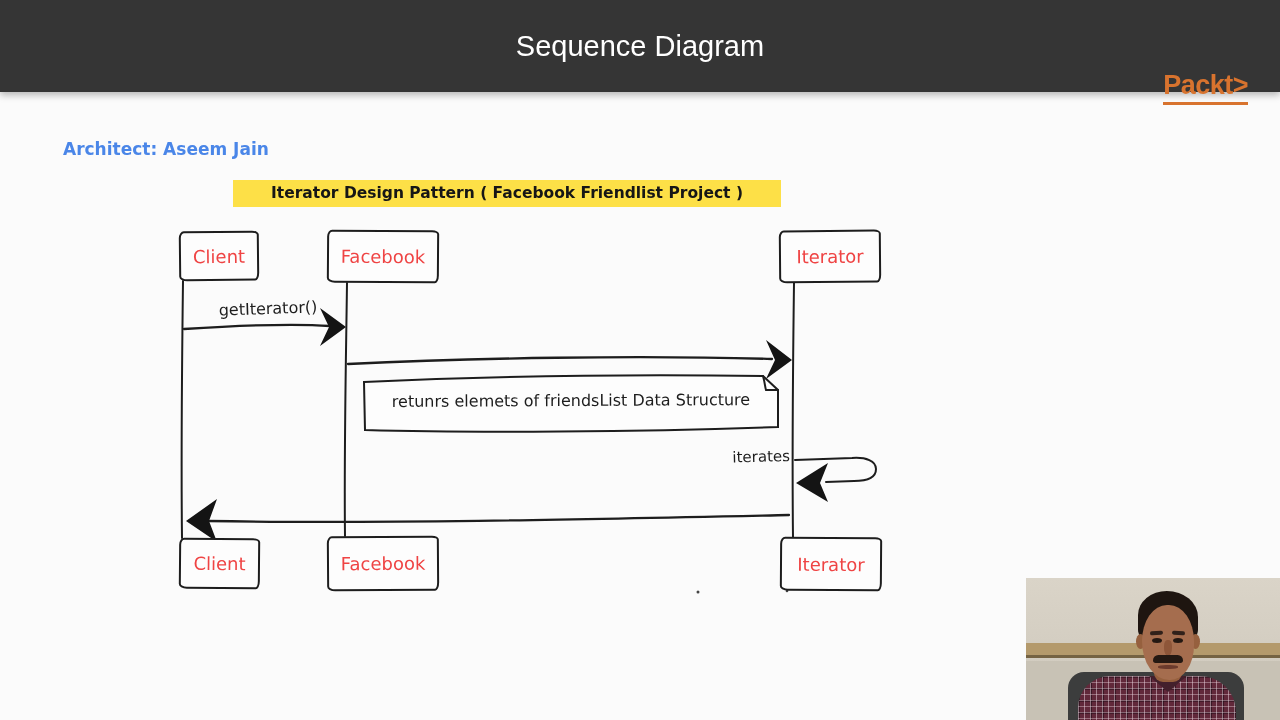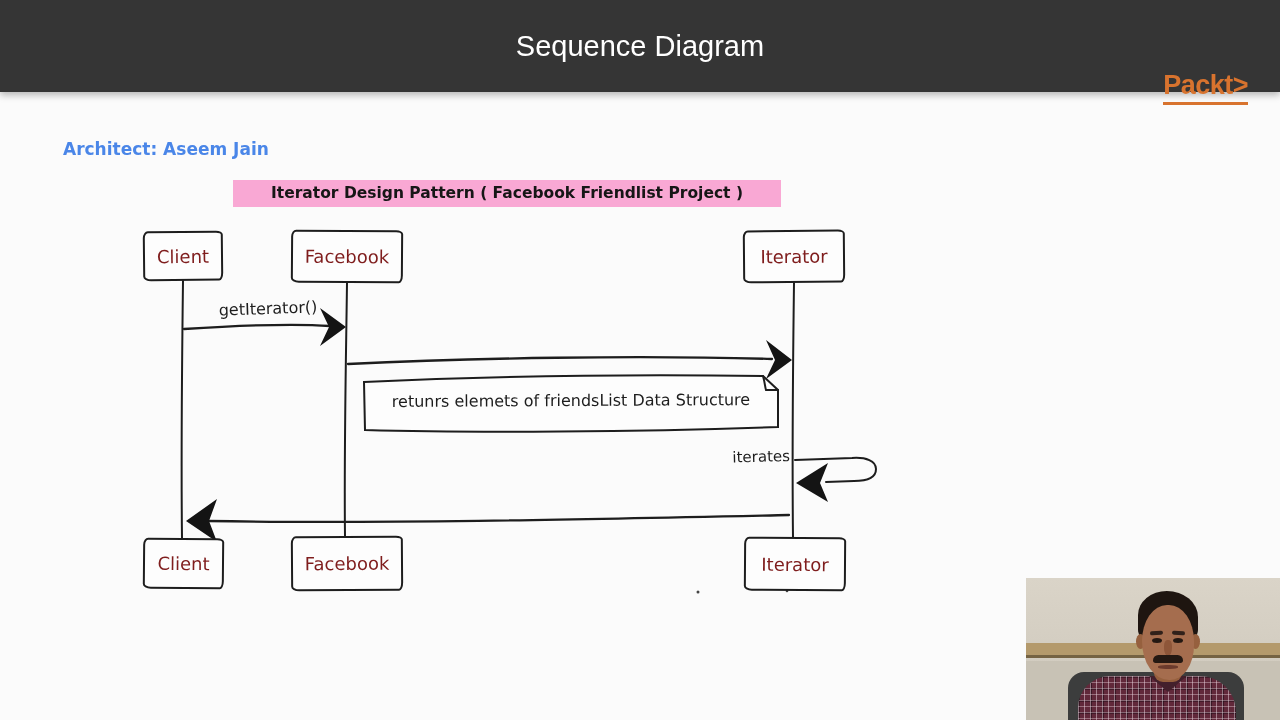--- a/index.html
+++ b/index.html
@@ -12,32 +12,32 @@
   .header-title { position:absolute; left:0; top:0; width:100%; height:92px;
             line-height:92px; text-align:center; color:#ffffff; font-size:29px; font-weight:400;border-radius:25px; }
   .brand { position:absolute; right:32px; top:26px; color:#d8732e; font-size:27px;
             font-weight:700; letter-spacing:-0.5px; border-bottom:3px solid #d8732e;
             padding-bottom:1px; font-family:"Liberation Sans", sans-serif;margin-top:44px; }
 
   
   .architect { position:absolute; left:63px; top:139px; color:#4a86e8; font-size:17px;
             font-weight:700; font-family:"DejaVu Sans", sans-serif; z-index:3; }
   .diagram-title { position:absolute; left:233px; top:180px; width:548px; height:27px;
-            background:#f9a8d4; color:#161616; font-size:15.5px; font-weight:700;
+            background:#fde047; color:#161616; font-size:15.5px; font-weight:700;
             text-align:center; line-height:27px; white-space:nowrap;
             font-family:"DejaVu Sans", sans-serif; z-index:3; }
 
   
   .sketch { position:absolute; left:0; top:0; z-index:1; }
 
   
   .actor { position:absolute; border:2.5px solid #1d1d1d; background:#fdfdfd;
             display:flex; align-items:center; justify-content:center;
-            font-family:"DejaVu Sans", sans-serif; font-size:18px; color:#7f1d1d;
-            z-index:2; border-radius:5px 7px 4px 8px / 7px 4px 8px 5px; }
+            font-family:"DejaVu Sans", sans-serif; font-size:18px; color:#ef4444;
+            z-index:2; border-radius:5px 7px 4px 8px / 7px 4px 8px 5px;margin-left:36px; }
   .a-client-top    { left:143px; top:231px; width:80px;  height:50px; transform:rotate(-0.6deg); }
   .a-facebook-top  { left:291px; top:230px; width:112px; height:53px; transform:rotate(0.4deg); }
   .a-iterator-top  { left:743px; top:230px; width:102px; height:53px; transform:rotate(-0.5deg); }
   .a-client-bot    { left:143px; top:538px; width:81px;  height:51px; transform:rotate(0.5deg); }
   .a-facebook-bot  { left:291px; top:536px; width:112px; height:55px; transform:rotate(-0.4deg); }
   .a-iterator-bot  { left:744px; top:537px; width:102px; height:54px; transform:rotate(0.4deg); }
 
   
   .msg-label { position:absolute; font-family:"DejaVu Sans", sans-serif; color:#1d1d1d; z-index:3; }
   .lbl-getiterator { left:198px; top:299px; width:140px; text-align:center; font-size:16px;

